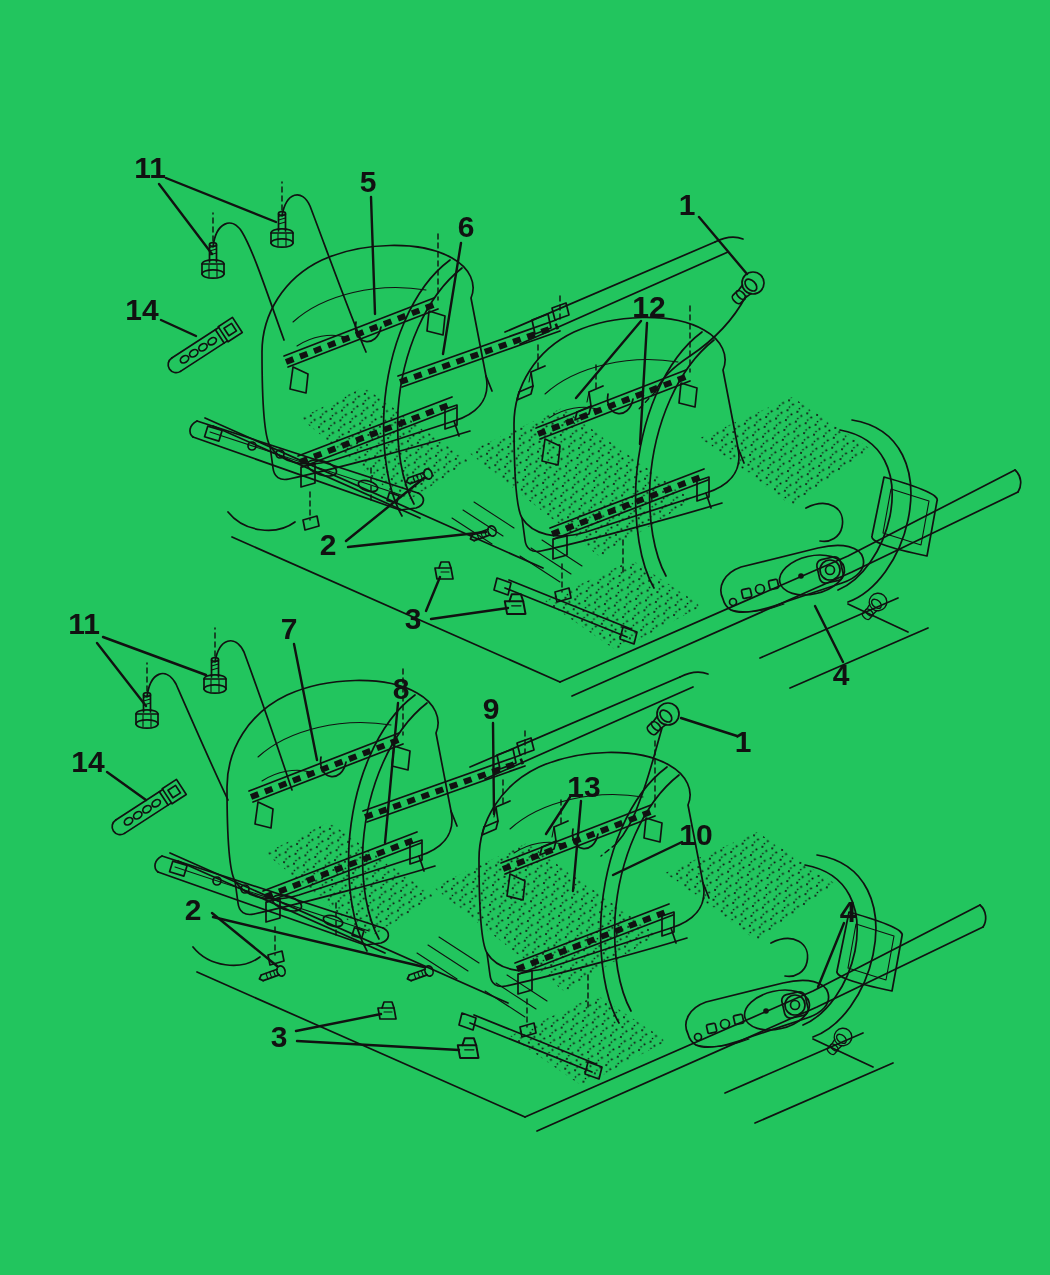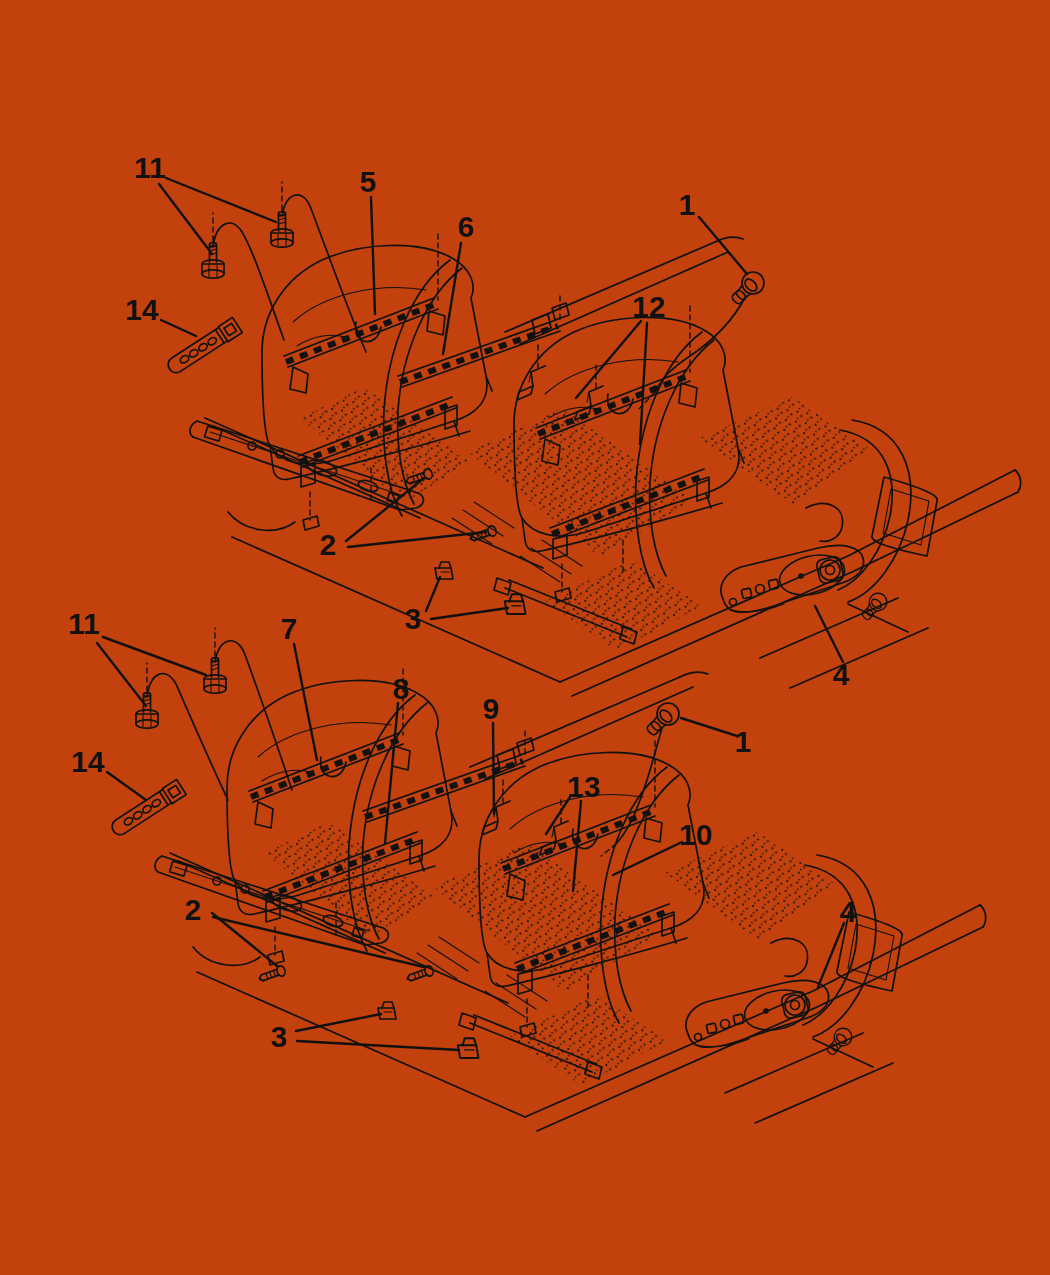--- a/index.html
+++ b/index.html
@@ -4,21 +4,21 @@
 <style>
   html, body {
     margin: 0;
     padding: 0;
     background: #ffffff;
   }
   .page {
     position: relative;
     width: 1050px;
     height: 1275px;
-    background: #c2410c;
+    background: #22c55e;
     overflow: hidden;
     font-family: "Liberation Sans", sans-serif;
   }
   svg { display: block; }
   .art {
     stroke: #111111;
     fill: none;
     stroke-width: 1.7;
     stroke-linecap: round;
     stroke-linejoin: round;

